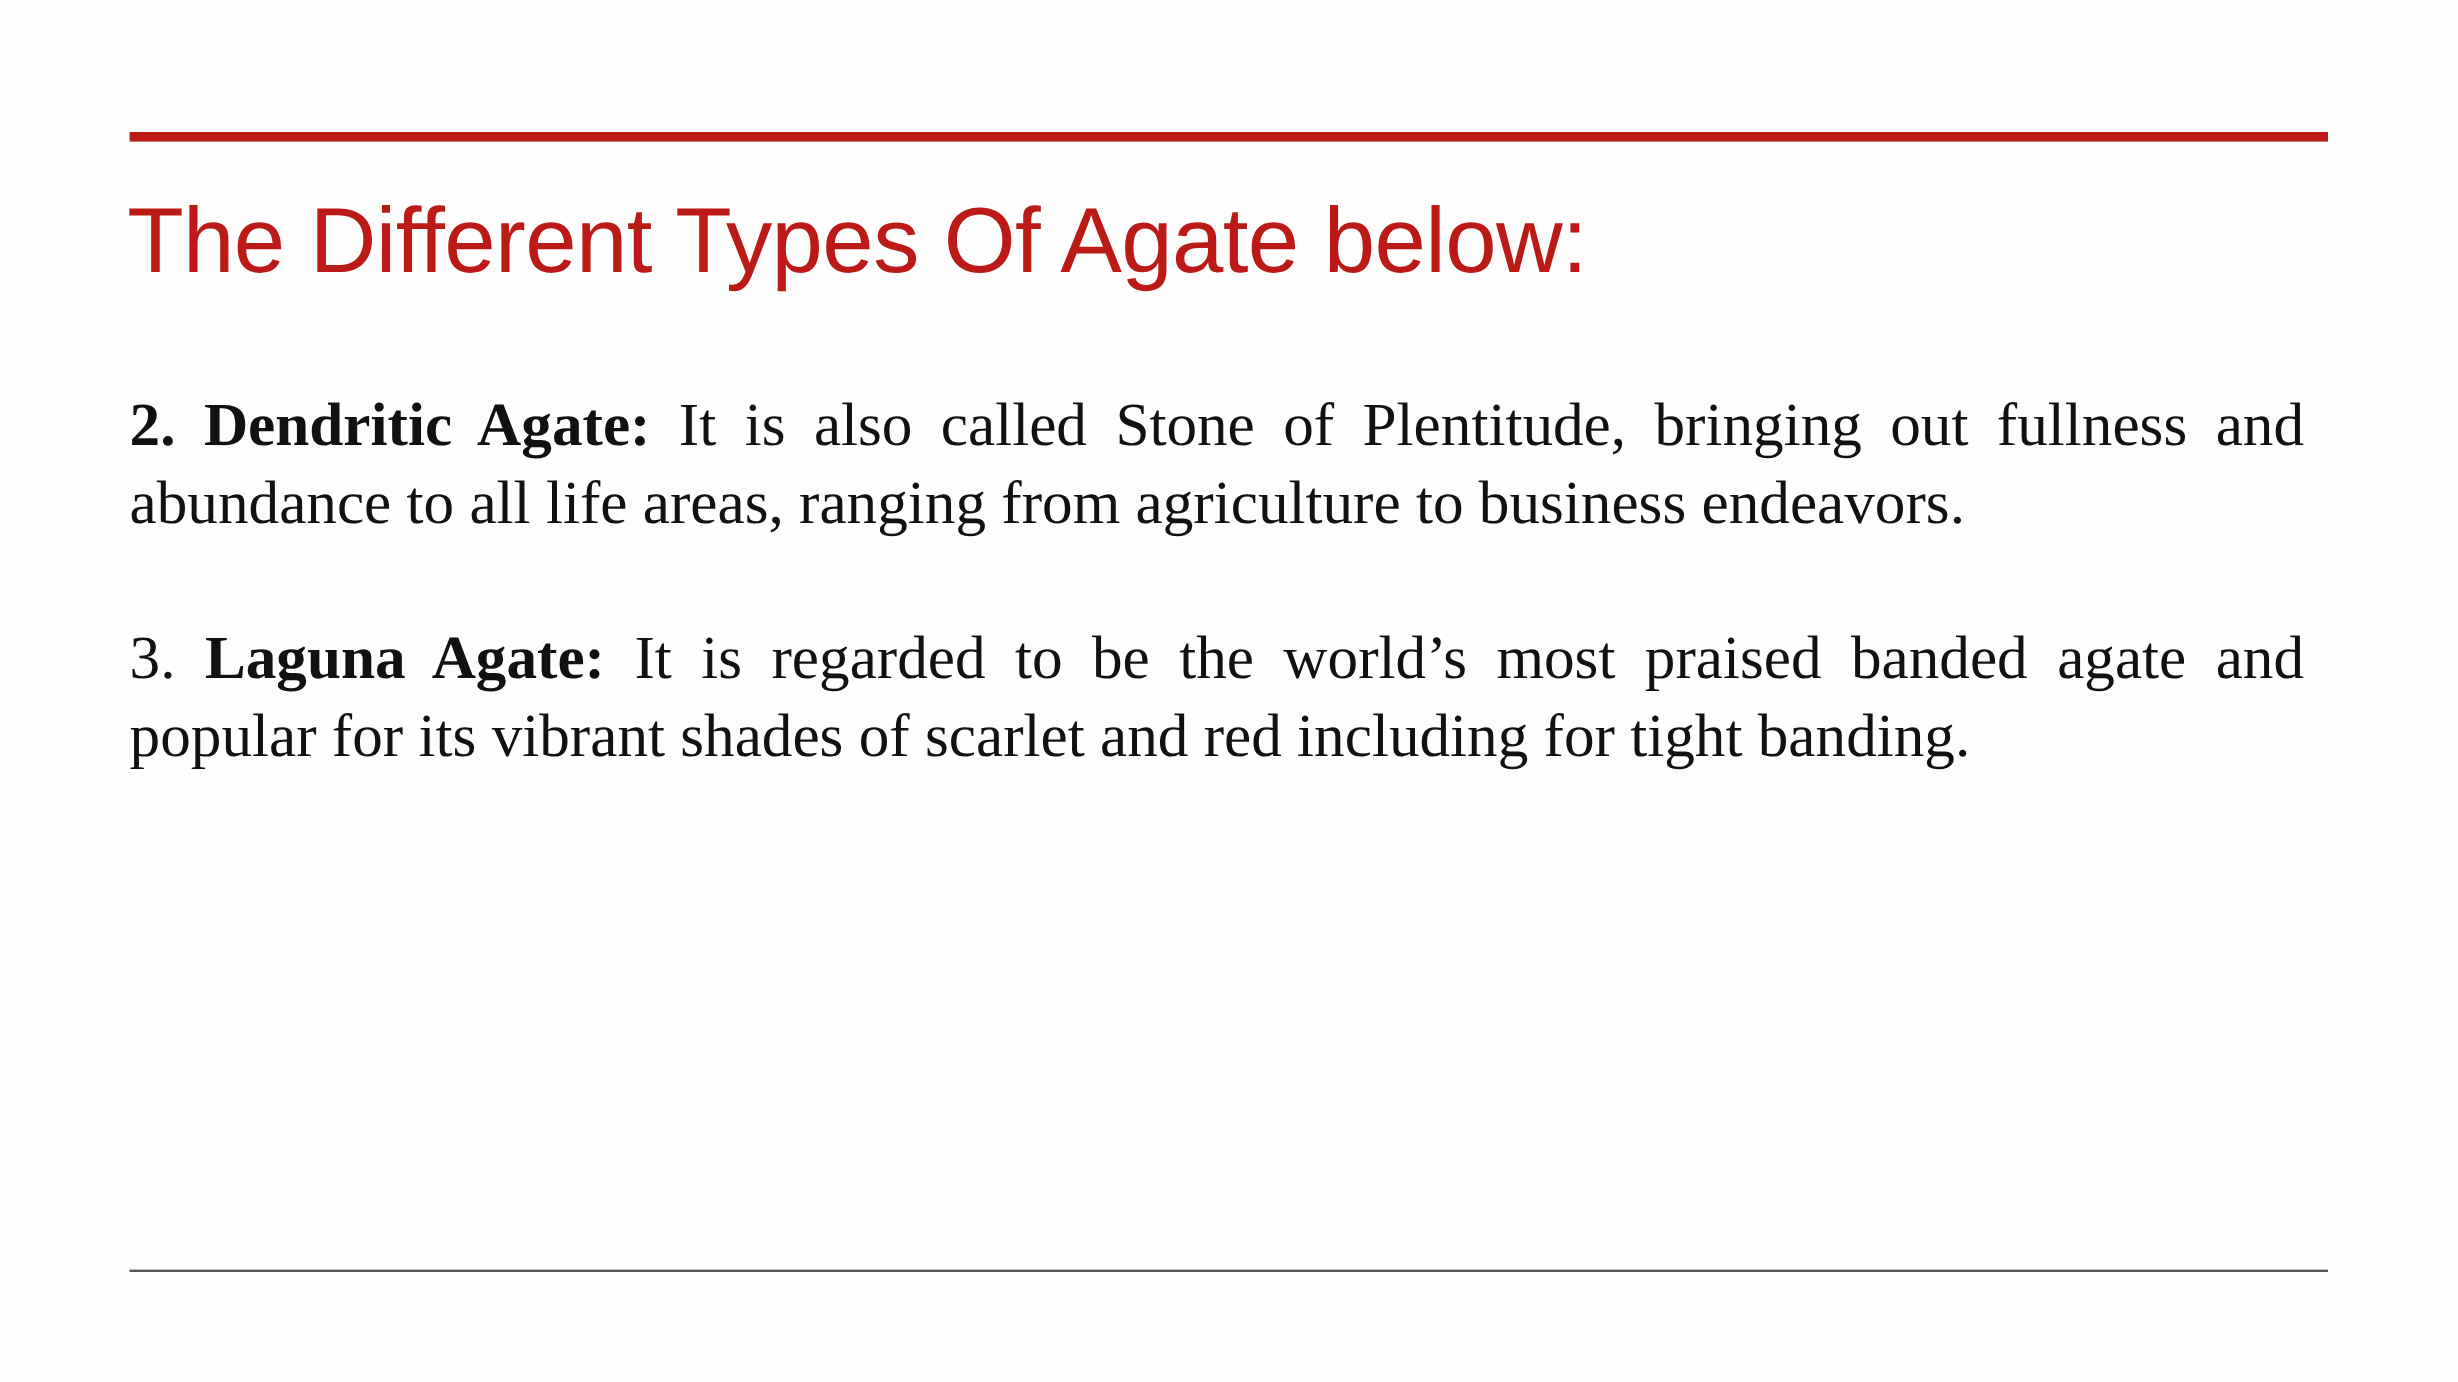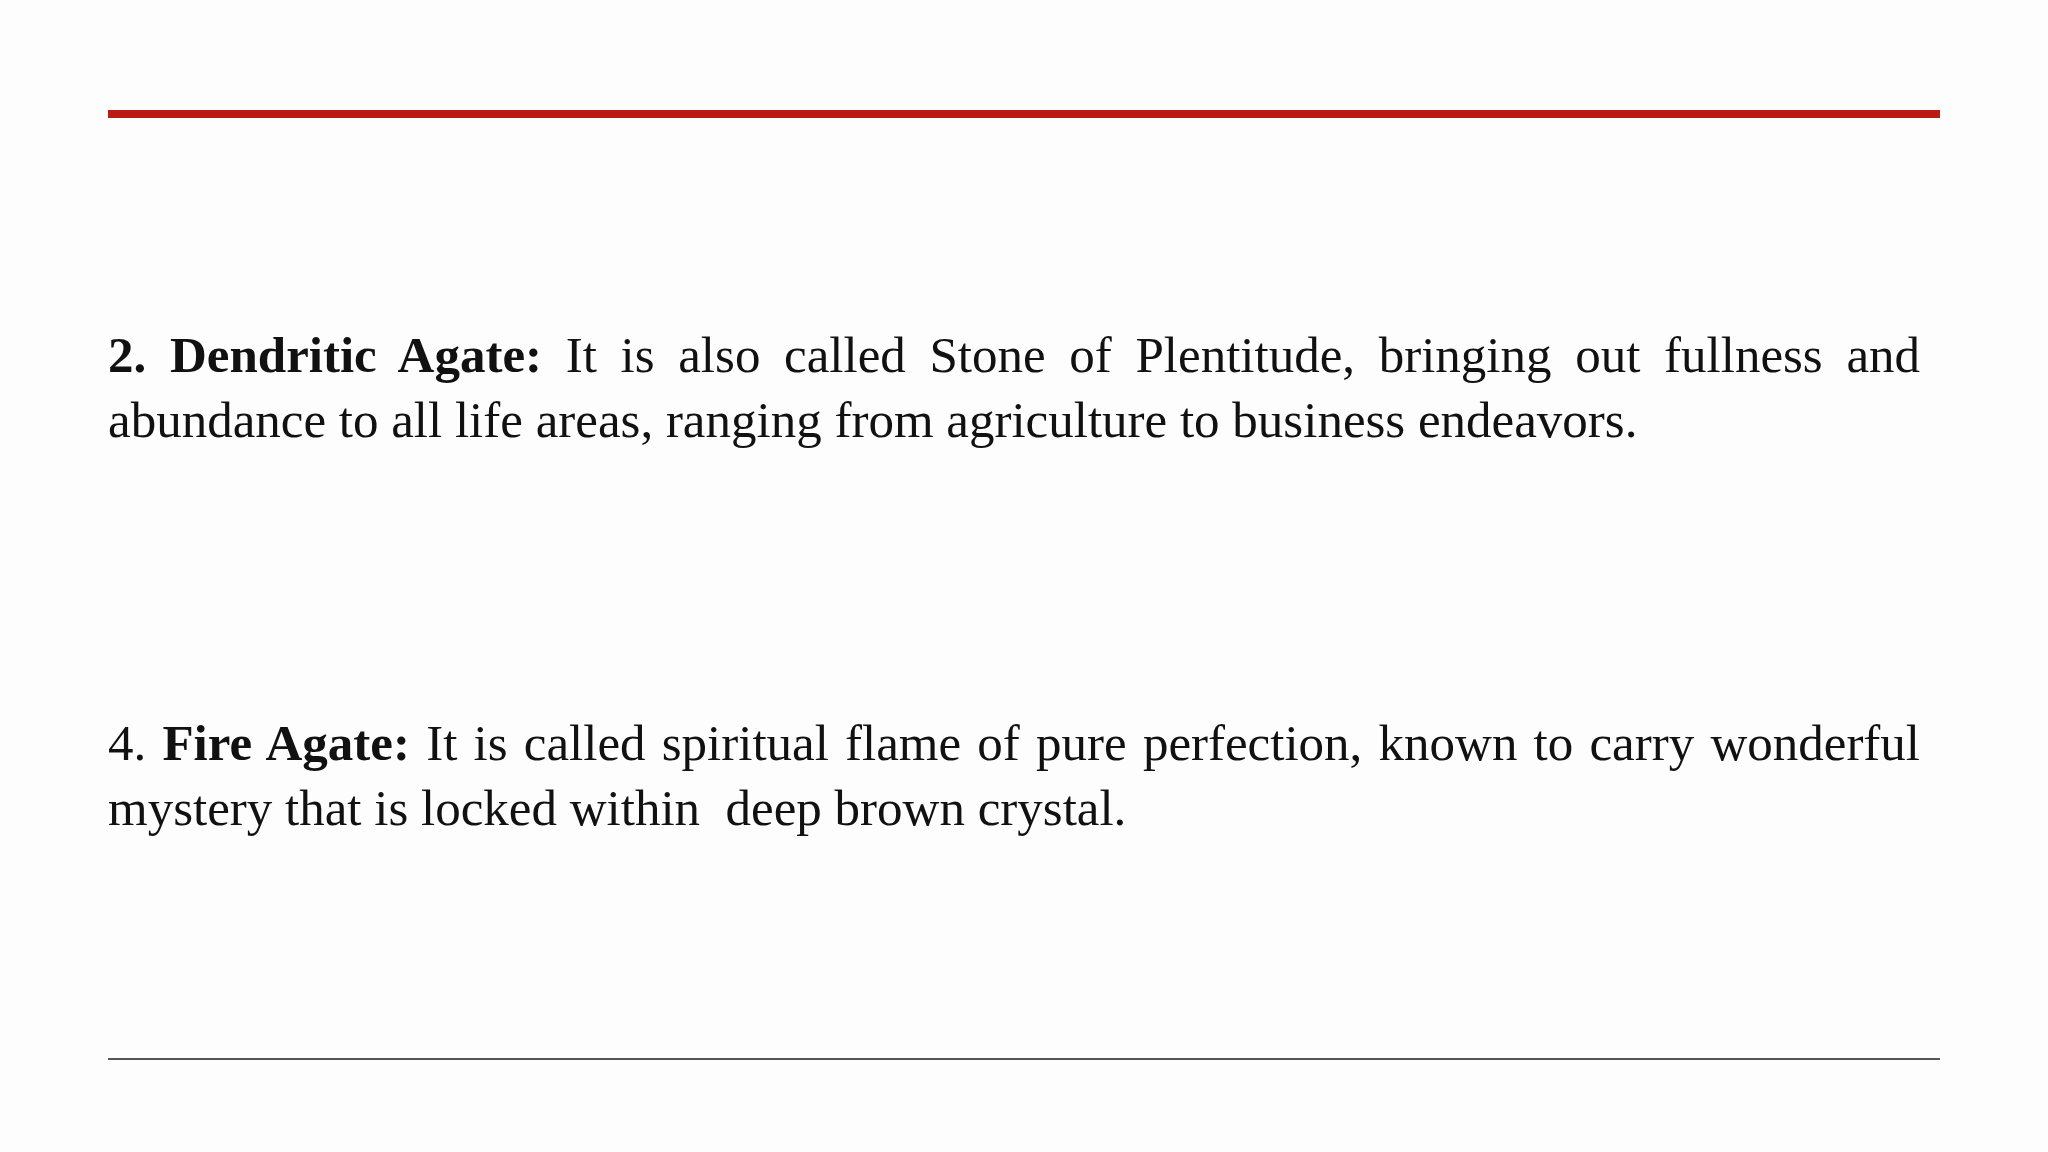--- a/index.html
+++ b/index.html
@@ -66,20 +66,21 @@
       height: 2px;
       background: #555555;
     }
   </style>
 </head>
 <body>
 
 <div class="slide">
   <div class="top-rule"></div>
 
+  <h1 class="title">The Different Types Of Agate below:</h1>
 
   <p class="para p1"><b>2.</b> <b>Dendritic Agate:</b> <span>It is also called Stone of Plentitude, bringing out fullness and abundance to all life areas, ranging from agriculture to business endeavors.</span></p>
 
+  <p class="para p2"><span>3.</span> <b>Laguna Agate:</b> <span>It is regarded to be the world’s most praised banded agate and popular for its vibrant shades of scarlet and red including for tight banding.</span></p>
 
-  <p class="para p3"><span>4.</span> <b>Fire Agate:</b> <span style="white-space: pre-wrap;">It is called spiritual flame of pure perfection, known to carry wonderful mystery that is locked within  deep brown crystal.</span></p>
 
   <div class="bottom-rule"></div>
 </div>
 
 </body></html>

